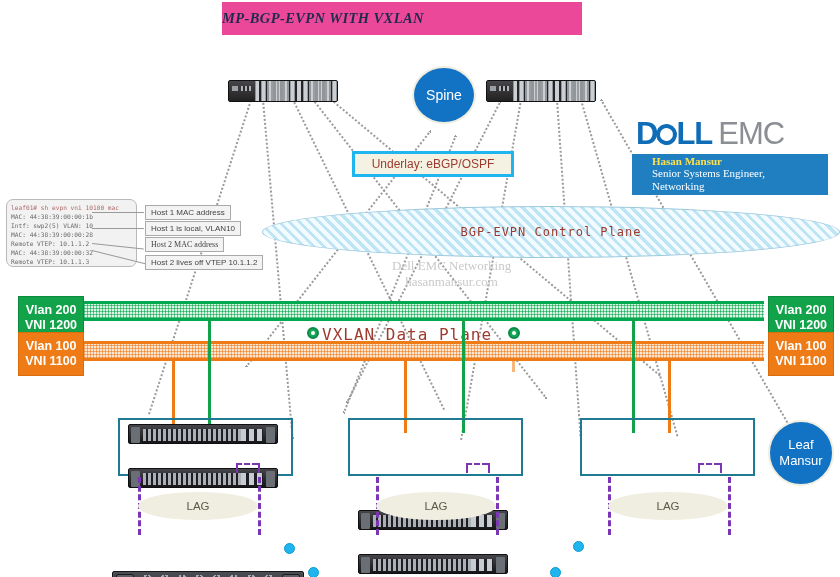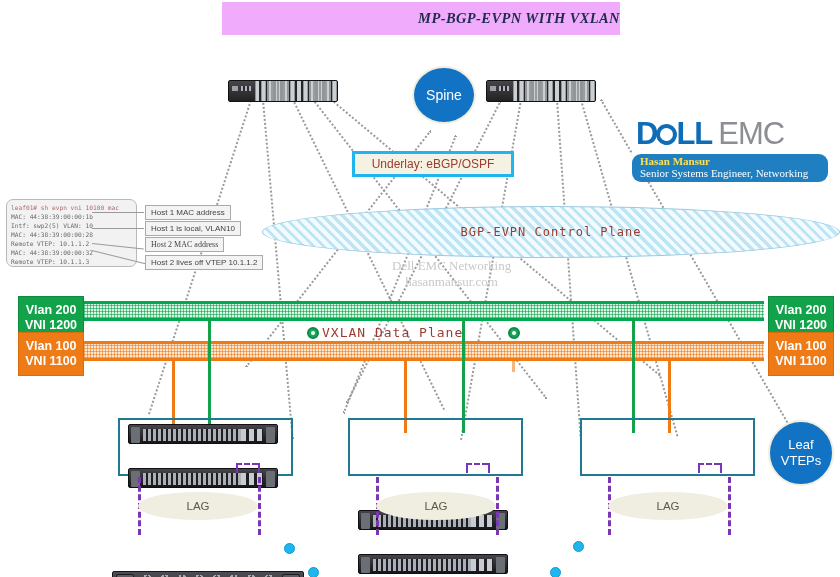--- a/index.html
+++ b/index.html
@@ -1,20 +1,20 @@
 <!DOCTYPE html>
 <html><head>
 <meta charset="utf-8">
 <style>
   html,body{margin:0;padding:0;background:#ffffff;}
   body{width:840px;height:577px;position:relative;overflow:hidden;
        font-family:"Liberation Sans",sans-serif;}
   .abs{position:absolute;}
-  #title-banner{left:222px;top:2px;width:398px;height:33px;background:#f0abfc;
-     display:flex;align-items:center;justify-content:flex-end;}
+  #title-banner{left:222px;top:2px;width:360px;height:33px;background:#ec4899;
+     display:flex;align-items:center;justify-content:flex-start;}
   #title-banner span{font-family:"Liberation Serif",serif;font-style:italic;
      font-weight:bold;font-size:14.5px;color:#1f2b4d;letter-spacing:.4px;}
 
   .spine-sw{width:110px;height:22px;background:linear-gradient(#3b3b3f,#2a2a2e 55%,#18181b);
      border:1px solid #111;border-radius:2px;box-sizing:border-box;overflow:hidden;}
   .sw-left{float:left;width:26px;height:100%;background:linear-gradient(#46464a,#222);
      border-right:1px solid #0c0c0e;position:relative;}
   .sw-left:before{content:"";position:absolute;left:3px;top:5px;width:6px;height:5px;background:#9aa0a6;}
   .sw-left:after{content:"";position:absolute;left:12px;top:5px;width:10px;height:5px;
      background:repeating-linear-gradient(90deg,#aeb4ba 0 2px,#2a2a2e 2px 4px);}
@@ -75,21 +75,21 @@
       display:flex;align-items:center;justify-content:center;}
   #control-plane span{font-family:"DejaVu Sans Mono","Liberation Mono",monospace;
      font-size:12px;color:#9c3b2e;letter-spacing:1px;}
 
   #underlay-box{left:352px;top:151px;width:162px;height:26px;background:#f4f2e3;
      border:3px solid #1fb6ef;box-sizing:border-box;display:flex;align-items:center;
      justify-content:center;}
   #underlay-box span{font-size:12px;color:#9c3b2e;}
 
   #vxlan-label{left:322px;top:325px;font-family:"DejaVu Sans Mono","Liberation Mono",monospace;
-     font-size:13px;color:#9c3b2e;letter-spacing:1px;}
+     font-size:16px;color:#9c3b2e;letter-spacing:1px;}
 
   .vtep-dot{width:12px;height:12px;border-radius:50%;background:#18a85a;border:2px solid #0b8a46;
      box-sizing:border-box;}
   .vtep-dot:after{content:"";display:block;width:4px;height:4px;margin:2px auto;border-radius:50%;background:#fff;}
 
   #cli-box{left:6px;top:199px;width:131px;height:68px;background:#f2f2f2;border:1px solid #b9b9b9;
      border-radius:7px;box-sizing:border-box;padding:3px 4px;}
   #cli-box div{font-family:"DejaVu Sans Mono","Liberation Mono",monospace;font-size:6.2px;
      line-height:9px;color:#6a6a6a;white-space:pre;}
   #cli-box div.cmd{color:#b06a6a;}
@@ -103,21 +103,21 @@
      display:flex;align-items:center;justify-content:center;}
   .lag span{font-size:11.5px;color:#5a5a46;}
 
   #dell-logo{left:632px;top:114px;width:196px;height:68px;background:#fff;}
   #dell-logo .mark{height:40px;display:flex;align-items:center;padding-left:4px;}
   #dell-logo .dell{font-family:"Liberation Sans",sans-serif;font-weight:bold;font-size:31px;
      color:#0f6cb6;letter-spacing:-1px;display:flex;align-items:center;}
   #dell-logo .oval{display:inline-block;width:21px;height:21px;border:4px solid #0f6cb6;
      border-radius:50%;transform:rotate(-32deg);box-sizing:border-box;margin:0 -1px;}
   #dell-logo .emc{font-size:31px;color:#8b8f94;font-weight:400;letter-spacing:-1px;margin-left:6px;}
-  #dell-logo .banner{background:#1f7fc0;padding:1px 8px 2px;border-radius:9px;}
+  #dell-logo .banner{background:#1f7fc0;padding:1px 20px 2px;}
   #dell-logo .nm{color:#ffe14d;font-family:"Liberation Serif",serif;font-weight:bold;font-size:11px;line-height:12px;}
   #dell-logo .rl{color:#fff;font-family:"Liberation Serif",serif;font-size:11px;line-height:13px;}
 
   #watermark{left:392px;top:258px;text-align:center;font-family:"Liberation Serif",serif;
      color:#c9c9c9;font-size:13px;line-height:16px;}
 
   .vlink{position:absolute;width:3px;}
   .vlink.g{background:#12a34a;} .vlink.o{background:#ef7b16;}
   .lagline{position:absolute;width:0;border-left:3px dashed #7b36b5;}
   .bluedot{position:absolute;width:9px;height:9px;border-radius:50%;background:#1fb6ef;border:1px solid #0f9ad1;}
@@ -317,14 +317,14 @@
 <div class="stub" style="left:698px;top:463px;height:10px;"></div>
 <div class="stub" style="left:720px;top:463px;height:10px;"></div>
 <div class="lagline" style="left:608px;top:477px;height:58px;"></div>
 <div class="lagline" style="left:728px;top:477px;height:58px;"></div>
 <div class="lag abs" style="left:608px;top:492px;">
   <span>LAG</span>
 </div>
 
 <div class="abs ellipse" id="leafvteps-bubble">
   <div>Leaf</div>
-  <div>VTEPs</div>
+  <div>Mansur</div>
 </div>
 
 </body></html>

